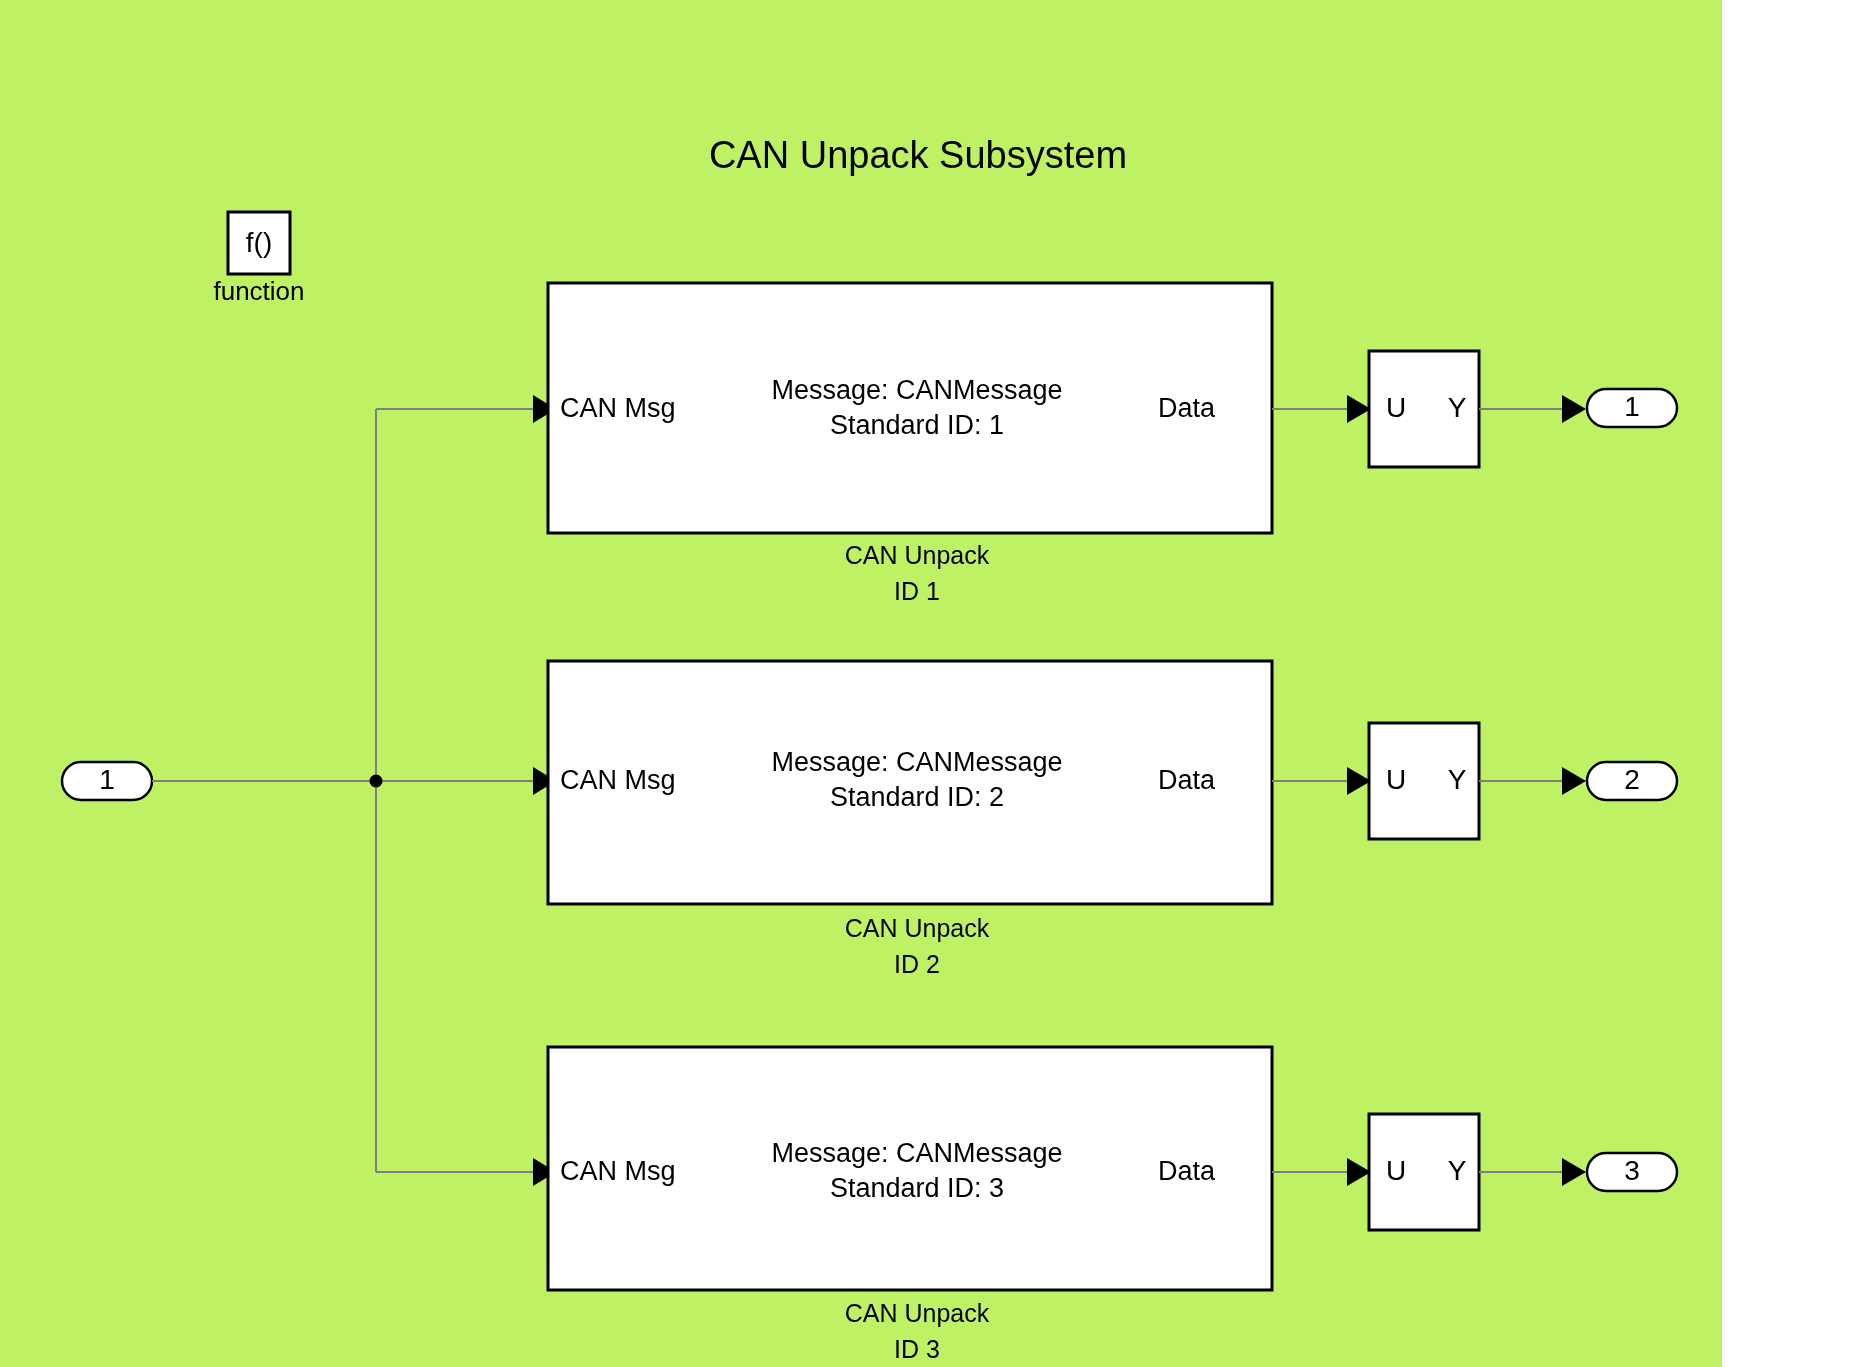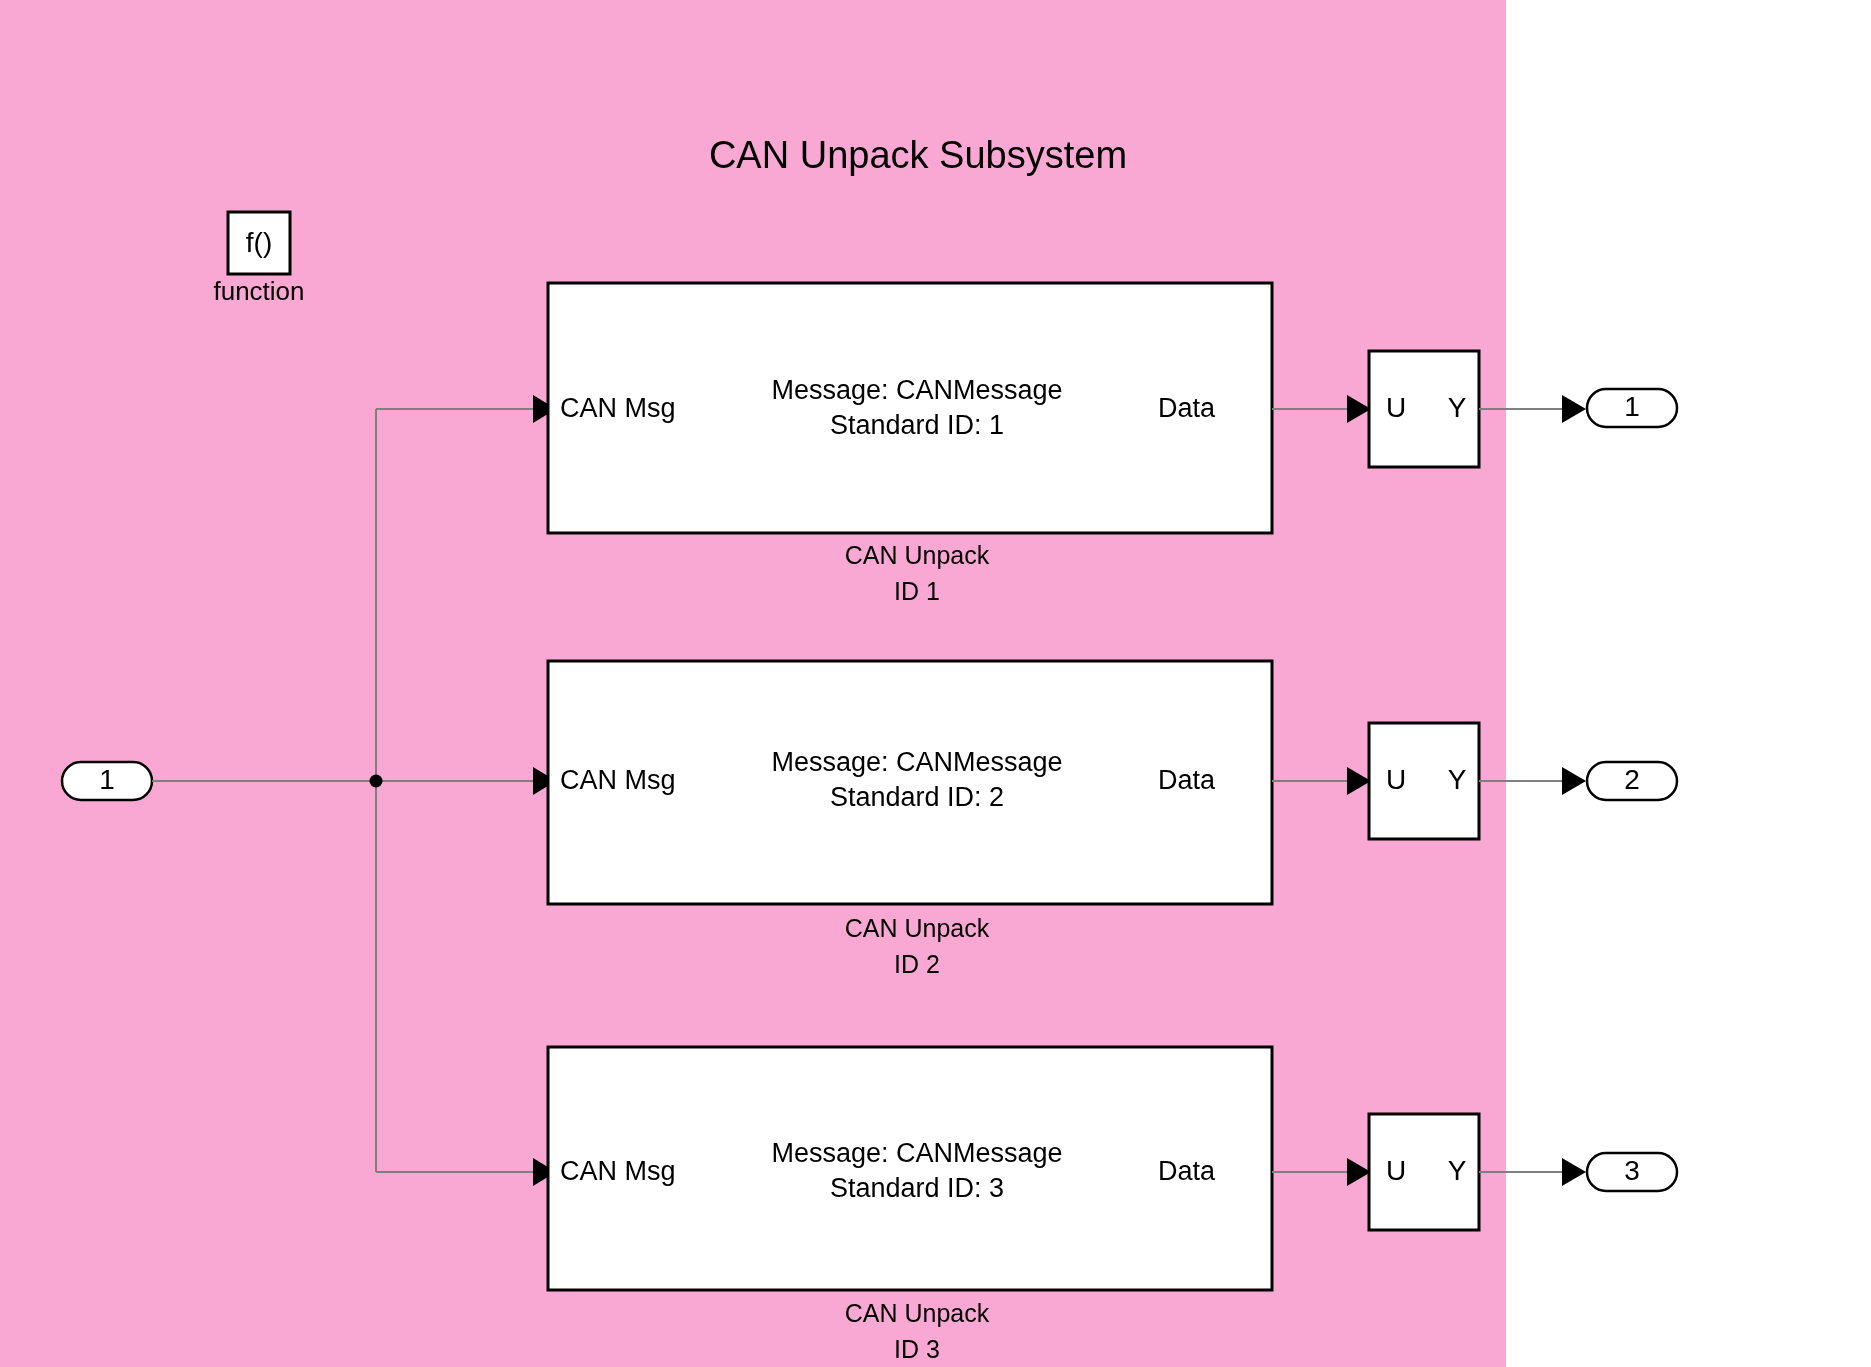--- a/index.html
+++ b/index.html
@@ -10,23 +10,23 @@
   }
   body {
     width: 1871px;
     height: 1367px;
     overflow: hidden;
     font-family: "Liberation Sans", sans-serif;
     color: #000000;
   }
   #diagram-root {
     position: relative;
-    width: 1506px;
+    width: 1722px;
     height: 1367px;
-    background: #f9a8d4;
+    background: #bef264;
   }
   svg#canvas {
     position: absolute;
     top: 0;
     left: 0;
     width: 1871px;
     height: 1367px;
     display: block;
   }
   .blk-rect {

